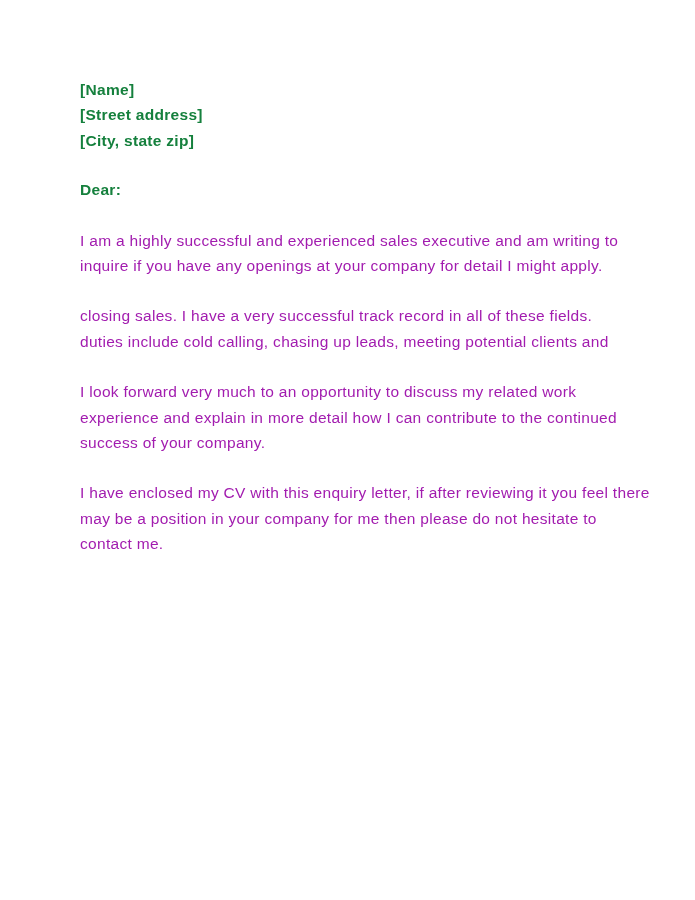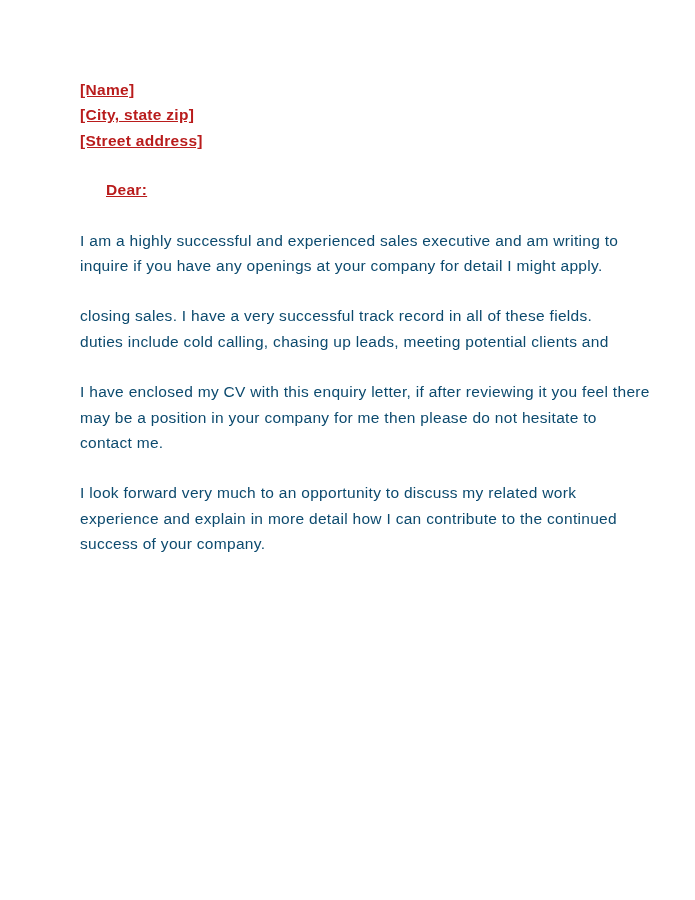--- a/index.html
+++ b/index.html
@@ -17,62 +17,61 @@
   .content {
     position: absolute;
     top: 77px;
     left: 80px;
     right: 60px;
   }
   .line {
     font-size: 15.5px;
     line-height: 25.4px;
     letter-spacing: 0.3px;
-    color: #0c4a6e;
+    color: #a21caf;
     white-space: nowrap;
   }
   .red {
-    color: #b91c1c;
+    color: #15803d;
     font-weight: 700;
-    text-decoration: underline;
   }
-  .gap-block { margin-top: 24px; margin-left: 26px; }
+  .gap-block { margin-top: 24px; }
   .para { margin-top: 25px; }
 </style>
 </head>
 <body>
 
 <div class="page">
   <div class="content">
 
     <div>
       <div class="line red">[Name]</div>
+      <div class="line red">[Street address]</div>
       <div class="line red">[City, state zip]</div>
-      <div class="line red">[Street address]</div>
     </div>
 
     <div class="line red gap-block">Dear:</div>
 
     <div class="para">
       <div class="line">I am a highly successful and experienced sales executive and am writing to</div>
       <div class="line">inquire if you have any openings at your company for detail I might apply.</div>
     </div>
 
     <div class="para">
       <div class="line">closing sales. I have a very successful track record in all of these fields.</div>
       <div class="line">duties include cold calling, chasing up leads, meeting potential clients and</div>
     </div>
 
     <div class="para">
+      <div class="line">I look forward very much to an opportunity to discuss my related work</div>
+      <div class="line">experience and explain in more detail how I can contribute to the continued</div>
+      <div class="line">success of your company.</div>
+    </div>
+
+    <div class="para">
       <div class="line">I have enclosed my CV with this enquiry letter, if after reviewing it you feel there</div>
       <div class="line">may be a position in your company for me then please do not hesitate to</div>
       <div class="line">contact me.</div>
-    </div>
-
-    <div class="para">
-      <div class="line">I look forward very much to an opportunity to discuss my related work</div>
-      <div class="line">experience and explain in more detail how I can contribute to the continued</div>
-      <div class="line">success of your company.</div>
     </div>
 
 
   </div>
 </div>
 
 </body></html>

